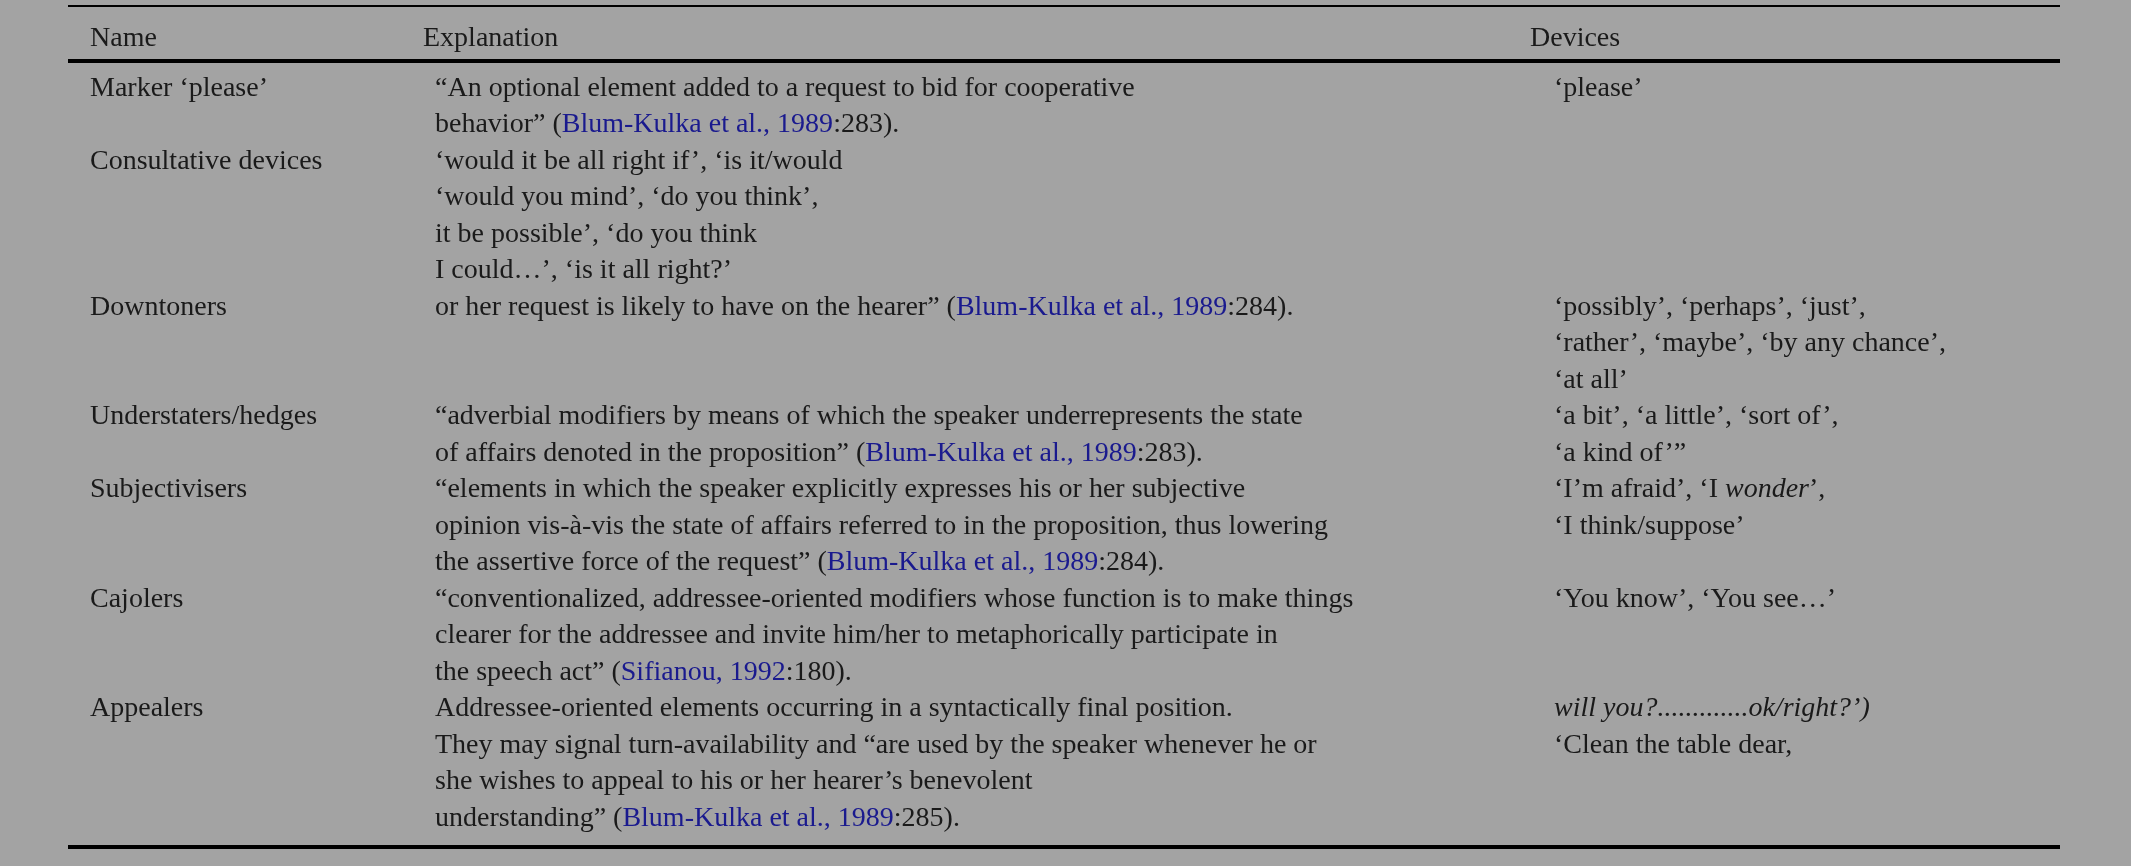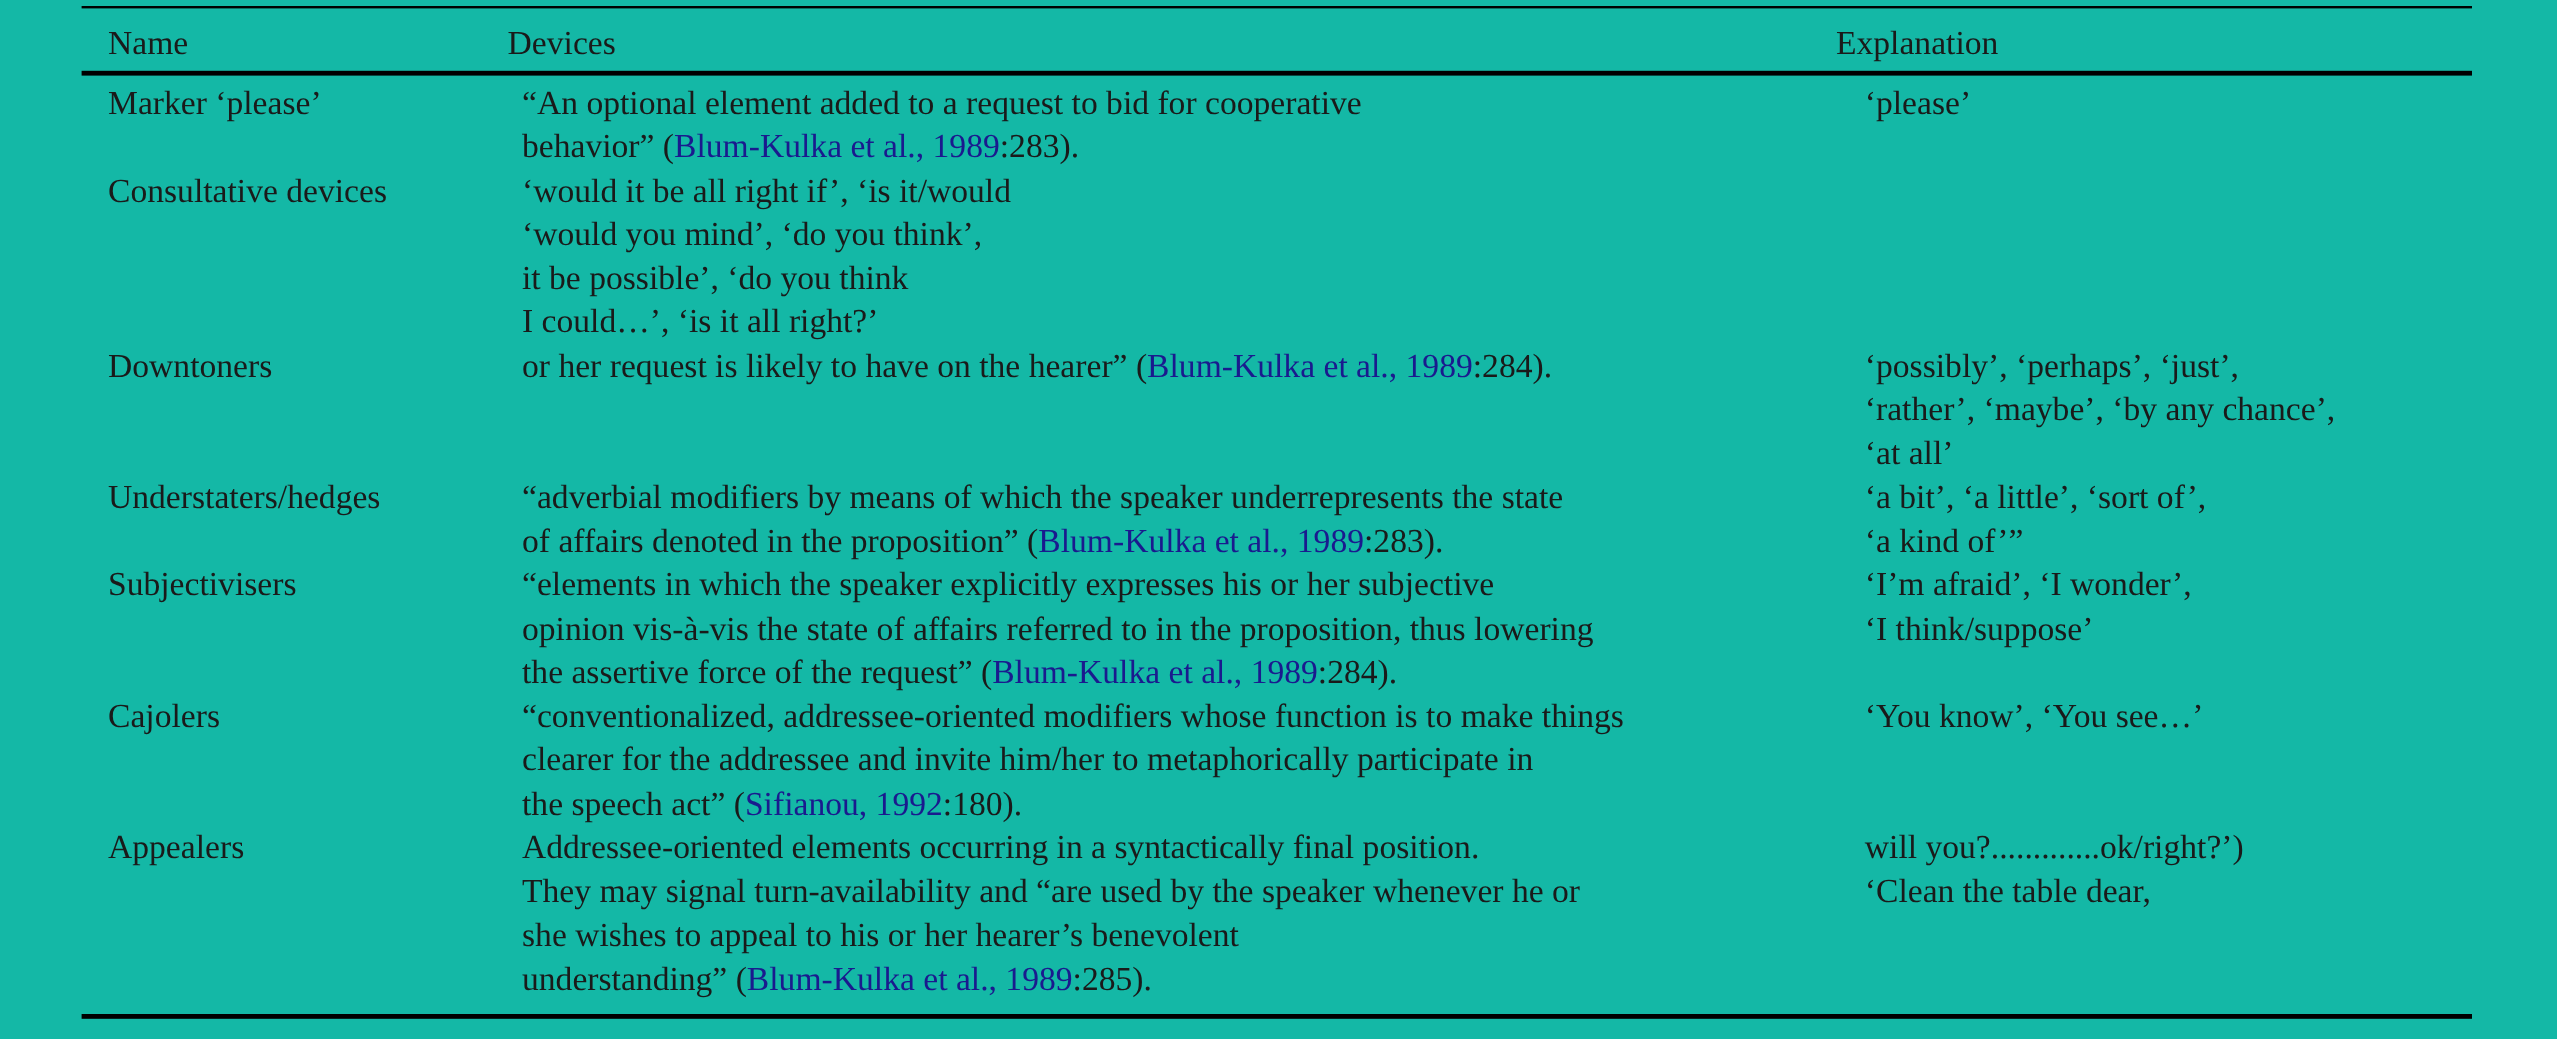--- a/index.html
+++ b/index.html
@@ -1,47 +1,47 @@
 <!DOCTYPE html>
 <html style="--link-color: #1a1a8e;"><head>
 <meta charset="utf-8">
 <style>
   html,body{margin:0;padding:0;background:#ffffff;}
   .page{
     position:relative;
     width:2131px;height:866px;
-    background:#14b8a6;
+    background:#a3a3a3;
     font-family:"Liberation Serif", serif;
     font-size:28px;
     color:#1a1a1a;
     overflow:hidden;
   }
   .table{position:absolute;left:68px;top:5px;width:1992px;}
   .rule{background:#000;width:100%;}
   .rule.thin{height:2px;}
   .rule.thick{height:3.5px;}
   .grid-cols{display:grid;grid-template-columns:355px 1107px 1fr;}
   .header-row{height:46px;align-items:end;padding-bottom:6px;}
   .cell-name{padding-left:22px;}
   .tbody{padding:6px 0 10px 0;}
   .row{display:grid;grid-template-columns:355px 1107px 1fr;gap:12px;}
   .line{line-height:36.5px;white-space:nowrap;}
   .cite{color:var(--link-color,#1a1a8e);}
-  .i{}
+  .i{font-style:italic;}
 </style>
 </head>
 <body>
 
 <div class="page">
   <div class="table">
     <div class="rule thin"></div>
     <div class="grid-cols header-row">
       <div class="cell-name">Name</div>
+      <div>Explanation</div>
       <div>Devices</div>
-      <div>Explanation</div>
     </div>
     <div class="rule thick"></div>
     <div class="tbody" id="table-body">
         <div class="row">
           <div class="cell-name">
             <div class="line"><span>Marker ‘please’</span></div>
           </div>
           <div>
             <div class="line"><span>“An optional element added to a request to bid for cooperative</span></div>
             <div class="line"><span>behavior” (</span><span class="cite">Blum-Kulka et al., 1989</span><span>:283).</span></div>

